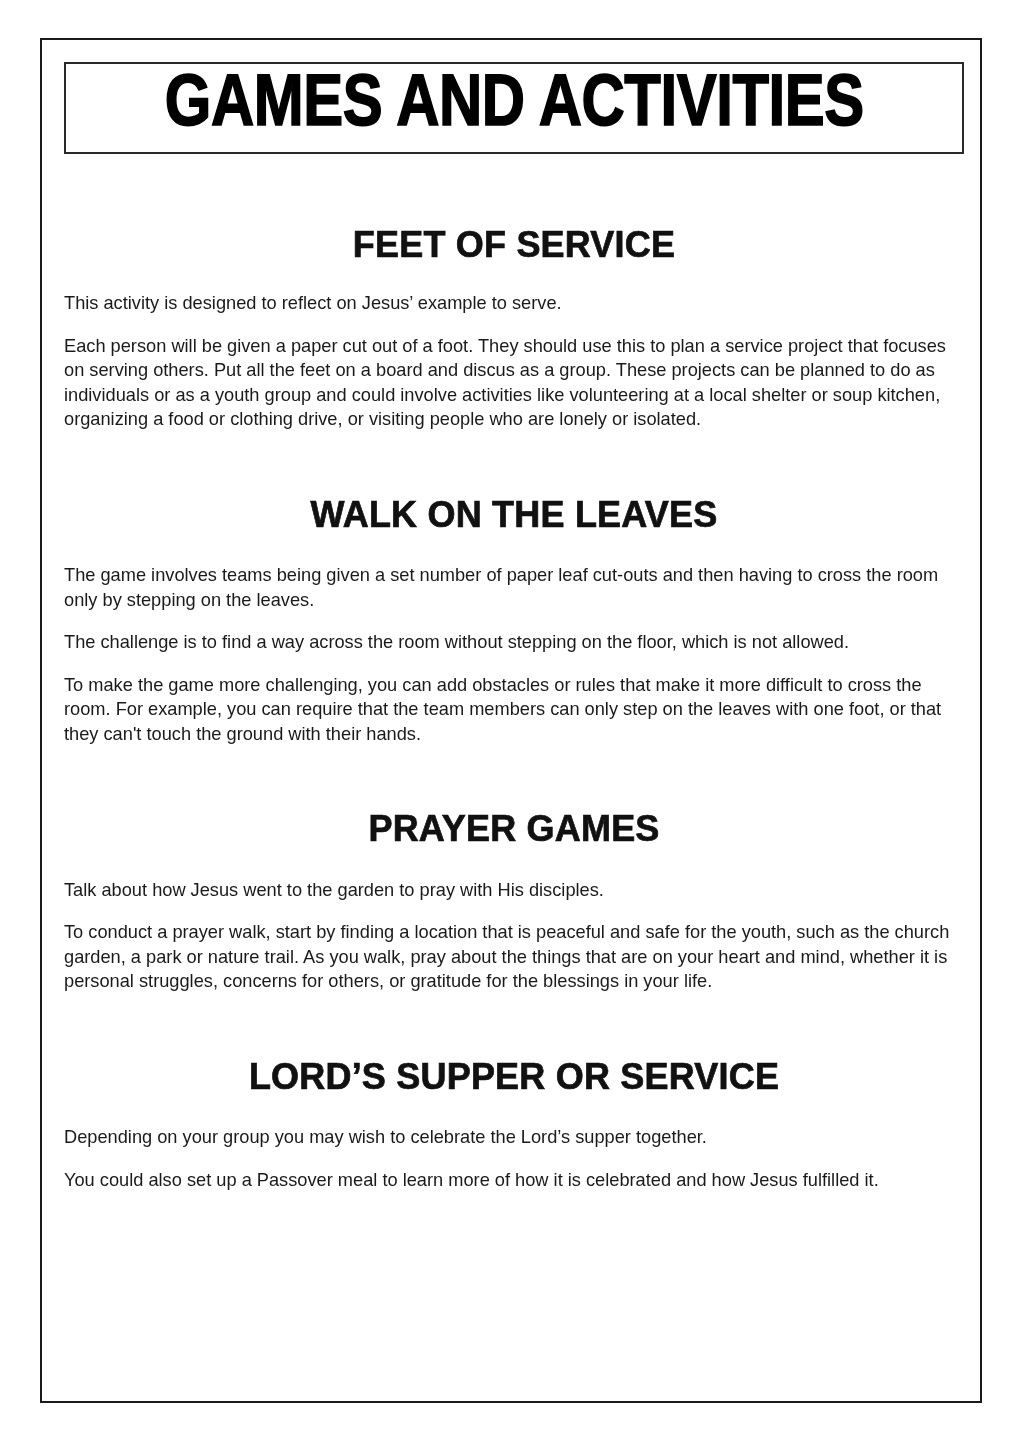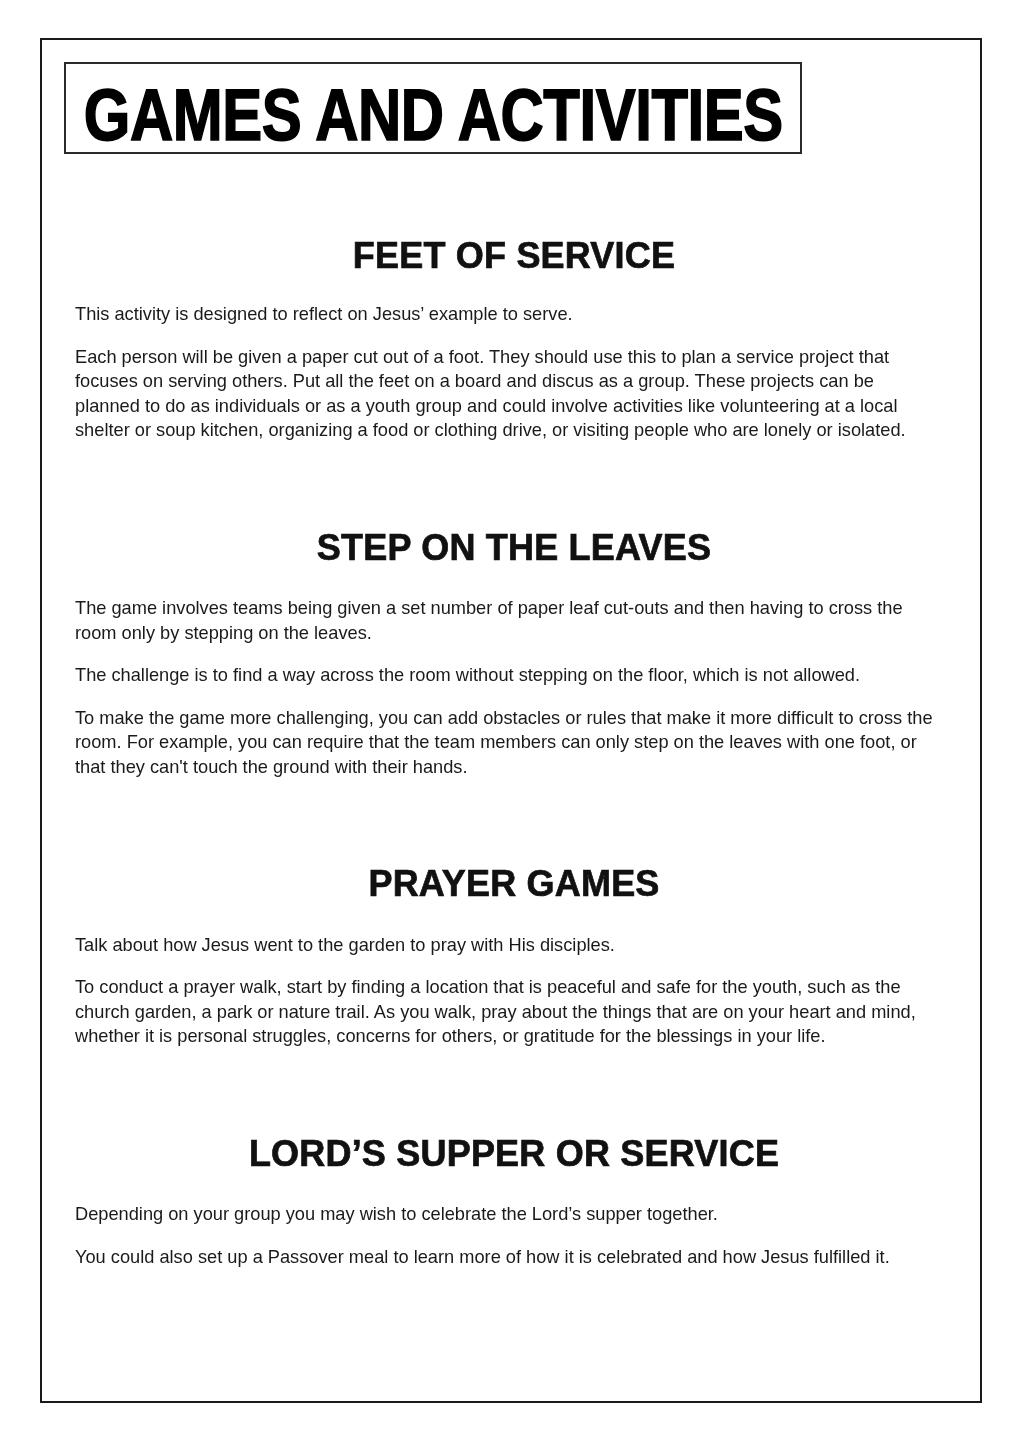--- a/index.html
+++ b/index.html
@@ -27,26 +27,26 @@
     border: 2px solid #1a1a1a;
     box-sizing: border-box;
     background: #ffffff;
   }
 
   
   #title-box {
     position: absolute;
     left: 22px;
     top: 22px;
-    width: 738px;
+    width: 900px;
     height: 92px;
     border: 2px solid #2a2a2a;
     box-sizing: border-box;
     display: flex;
-    align-items: flex-end;
+    align-items: flex-start;
     justify-content: center;
     background: #ffffff;
   }
   #title-text {
     font-family: "Liberation Sans Narrow", "Liberation Sans", "DejaVu Sans Condensed", sans-serif;
     font-weight: 700;
     font-size: 73px;
     line-height: 1;
     letter-spacing: -0.5px;
     color: #000000;
@@ -58,21 +58,21 @@
   }
 
   
   #content {
     position: absolute;
     left: 22px;
     top: 130px;
     width: 900px;
   }
 
-  .section { margin: 11px; }
+  .section { margin: 0; }
 
   .section-heading {
     text-align: center;
     font-family: "Liberation Sans Narrow", "Liberation Sans", "DejaVu Sans Condensed", sans-serif;
     font-weight: 700;
     font-size: 36px;
     line-height: 1.15;
     color: #111111;
     letter-spacing: 0.2px;
     -webkit-text-stroke: 0.7px #111111;
@@ -125,21 +125,21 @@
     <div class="section">
       <h2 class="section-heading">FEET OF SERVICE</h2>
       <div class="sp-after-head-1"></div>
       <p class="para">This activity is designed to reflect on Jesus’ example to serve.</p>
       <div class="sp-para"></div>
       <p class="para">Each person will be given a paper cut out of a foot. They should use this to plan a service project that focuses on serving others. Put all the feet on a board and discus as a group. These projects can be planned to do as individuals or as a youth group and could involve activities like volunteering at a local shelter or soup kitchen, organizing a food or clothing drive, or visiting people who are lonely or isolated.</p>
     </div>
 
     <div class="sp-head"></div>
     <div class="section">
-      <h2 class="section-heading">STEP ON THE LEAVES</h2>
+      <h2 class="section-heading">WALK ON THE LEAVES</h2>
       <div class="sp-after-head"></div>
       <p class="para">The game involves teams being given a set number of paper leaf cut-outs and then having to cross the room only by stepping on the leaves.</p>
       <div class="sp-para"></div>
       <p class="para">The challenge is to find a way across the room without stepping on the floor, which is not allowed.</p>
       <div class="sp-para"></div>
       <p class="para">To make the game more challenging, you can add obstacles or rules that make it more difficult to cross the room. For example, you can require that the team members can only step on the leaves with one foot, or that they can't touch the ground with their hands.</p>
     </div>
 
     <div class="sp-head"></div>
     <div class="section">

